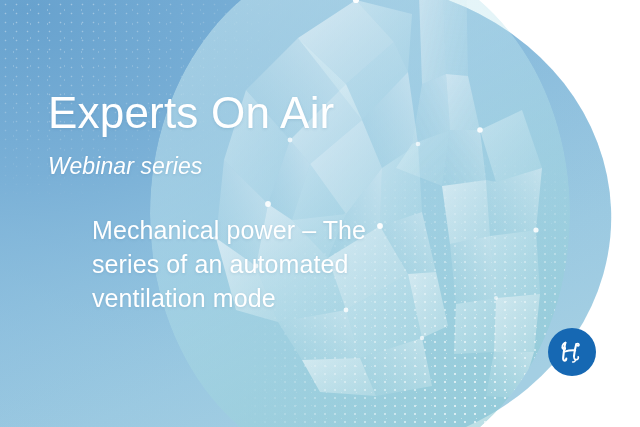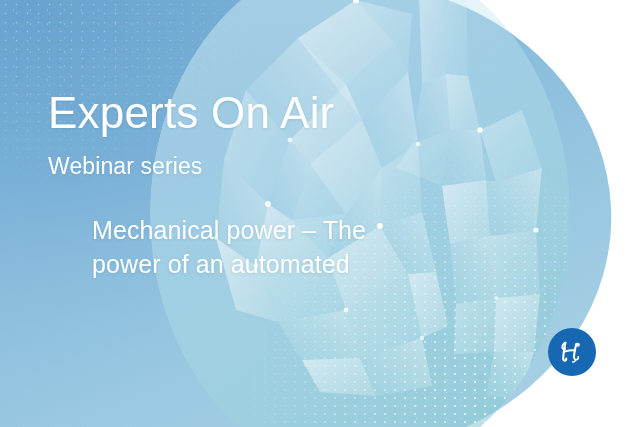--- a/index.html
+++ b/index.html
@@ -44,21 +44,21 @@
     -webkit-mask-image:radial-gradient(68% 58% at 78% 86%, #000 0%, rgba(0,0,0,0.55) 46%, rgba(0,0,0,0) 84%);
             mask-image:radial-gradient(68% 58% at 78% 86%, #000 0%, rgba(0,0,0,0.55) 46%, rgba(0,0,0,0) 84%);
   }
   .lung-svg{position:absolute;left:0;top:0;width:420px;height:520px;}
 
   
   .txt{position:absolute;left:48px;color:#ffffff;}
   #hero-title{top:88px;font-size:44px;line-height:50px;font-weight:300;letter-spacing:0.2px;
     text-shadow:0 1px 3px rgba(60,110,150,0.18);}
   #hero-sub{top:152px;font-size:23px;line-height:28px;font-weight:300;letter-spacing:0.1px;
-    text-shadow:0 1px 3px rgba(60,110,150,0.18);}
+    text-shadow:0 1px 3px rgba(60,110,150,0.18);font-style:italic;}
   #hero-lede{top:213px;font-size:25px;line-height:34px;font-weight:300;letter-spacing:0.1px;
     text-shadow:0 1px 3px rgba(60,110,150,0.18);}
   #hero-lede div{white-space:nowrap;margin-left:44px;}
 
   
   .logo{position:absolute;left:548px;top:328px;width:48px;height:48px;border-radius:50%;
     background:#1668b3;display:flex;align-items:center;justify-content:center;}
   .logo svg{display:block;}
 </style>
 </head>
@@ -175,21 +175,22 @@
         <circle cx="346" cy="344" r="2.0" opacity="0.6"></circle>
       </g>
     </svg>
     <div class="ellipse-dots"></div>
   </div>
 
   <div class="txt" id="hero-title">Experts On Air</div>
   <div class="txt" id="hero-sub">Webinar series</div>
   <div class="txt" id="hero-lede">
     <div>Mechanical power – The</div>
-    <div>power of an automated</div>
+    <div>series of an automated</div>
+    <div>ventilation mode</div>
   </div>
 
   <div class="logo">
     <svg width="34" height="34" viewBox="0 0 34 34" aria-hidden="true">
       <g fill="none" stroke="#ffffff" stroke-linecap="round" stroke-linejoin="round">
         <path d="M10.5 7.6 C7.4 8.6 6.4 12.4 8.0 14.0 C9.1 15.1 10.6 14.3 10.2 13.1 C9.9 12.1 8.6 12.2 8.5 13.2" stroke-width="1.7"></path>
         <path d="M10.4 7.8 C9.3 11.4 8.7 17.6 8.2 22.6 C8.0 24.6 8.5 25.6 9.6 25.6 C10.6 25.6 11.2 24.7 11.3 23.6" stroke-width="2.1"></path>
         <path d="M21.3 9.0 C20.2 12.6 19.4 17.4 19.0 21.0" stroke-width="2.1"></path>
         <path d="M21.4 8.9 C22.9 8.0 24.3 8.9 24.0 10.2 C23.8 11.2 22.6 11.3 22.4 10.4" stroke-width="1.6"></path>
         <path d="M9.6 16.6 C13.0 15.6 17.0 15.2 20.2 15.4" stroke-width="2.0"></path>

